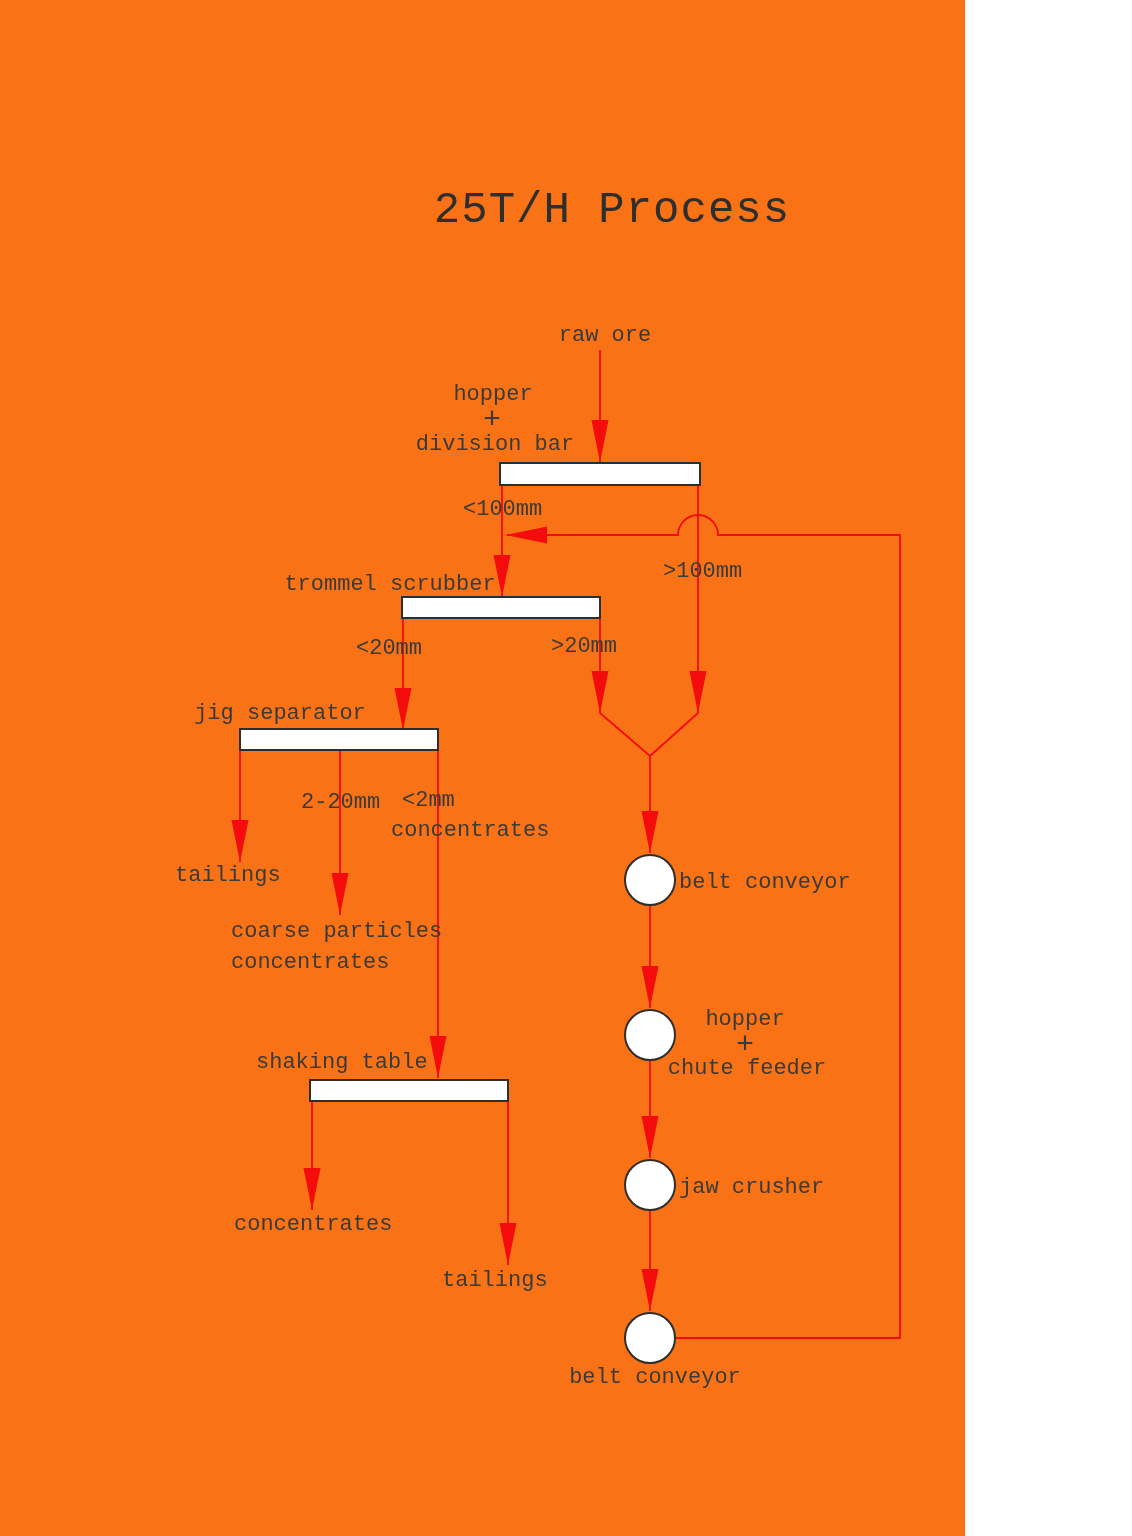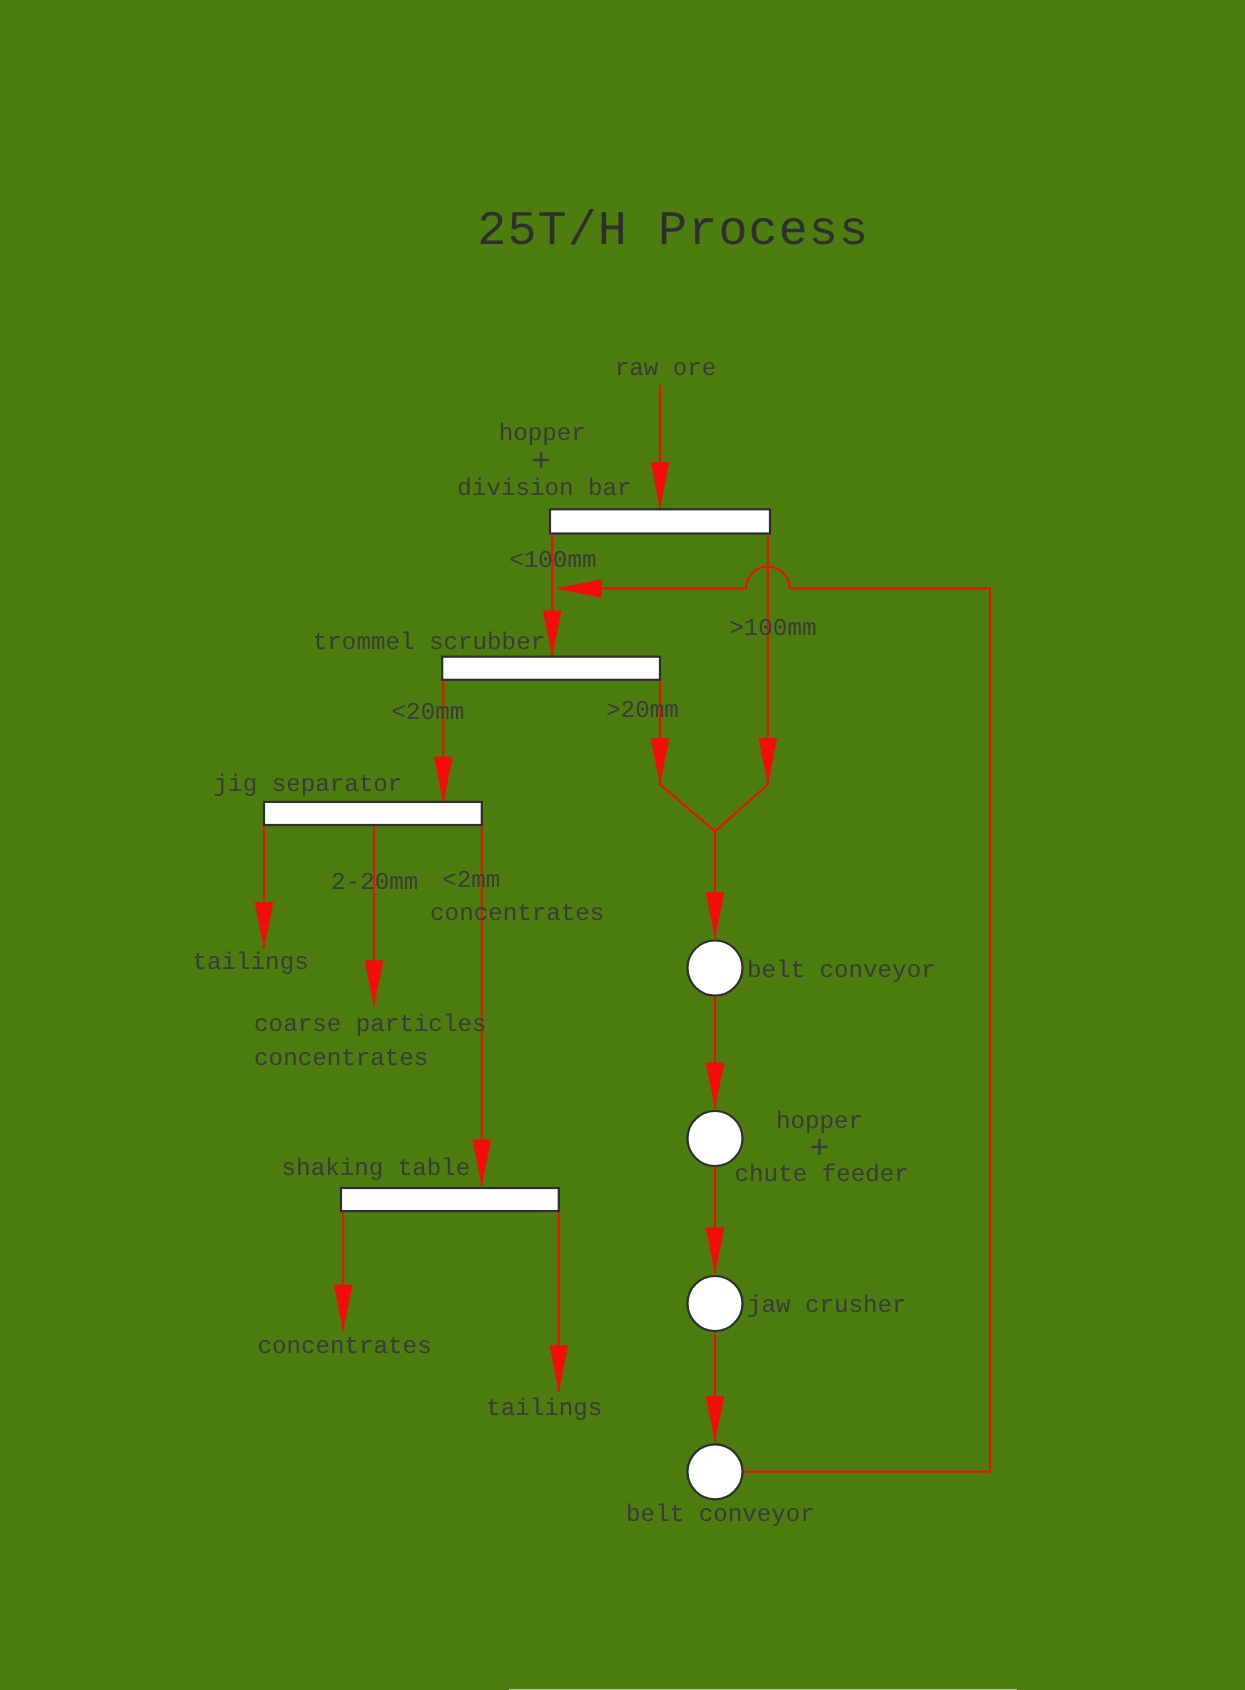--- a/index.html
+++ b/index.html
@@ -2,23 +2,23 @@
 <html><head>
 <meta charset="utf-8">
 <style>
   html, body {
     margin: 0;
     padding: 0;
     background: #ffffff;
   }
   .page {
     position: relative;
-    width: 1132px;
+    width: 965px;
     height: 1536px;
-    background: #4d7c0f;
+    background: #f97316;
     overflow: hidden;
   }
   svg {
     display: block;
   }
   .flow {
     stroke: #f40b0b;
     stroke-width: 1.8;
     fill: none;
   }

